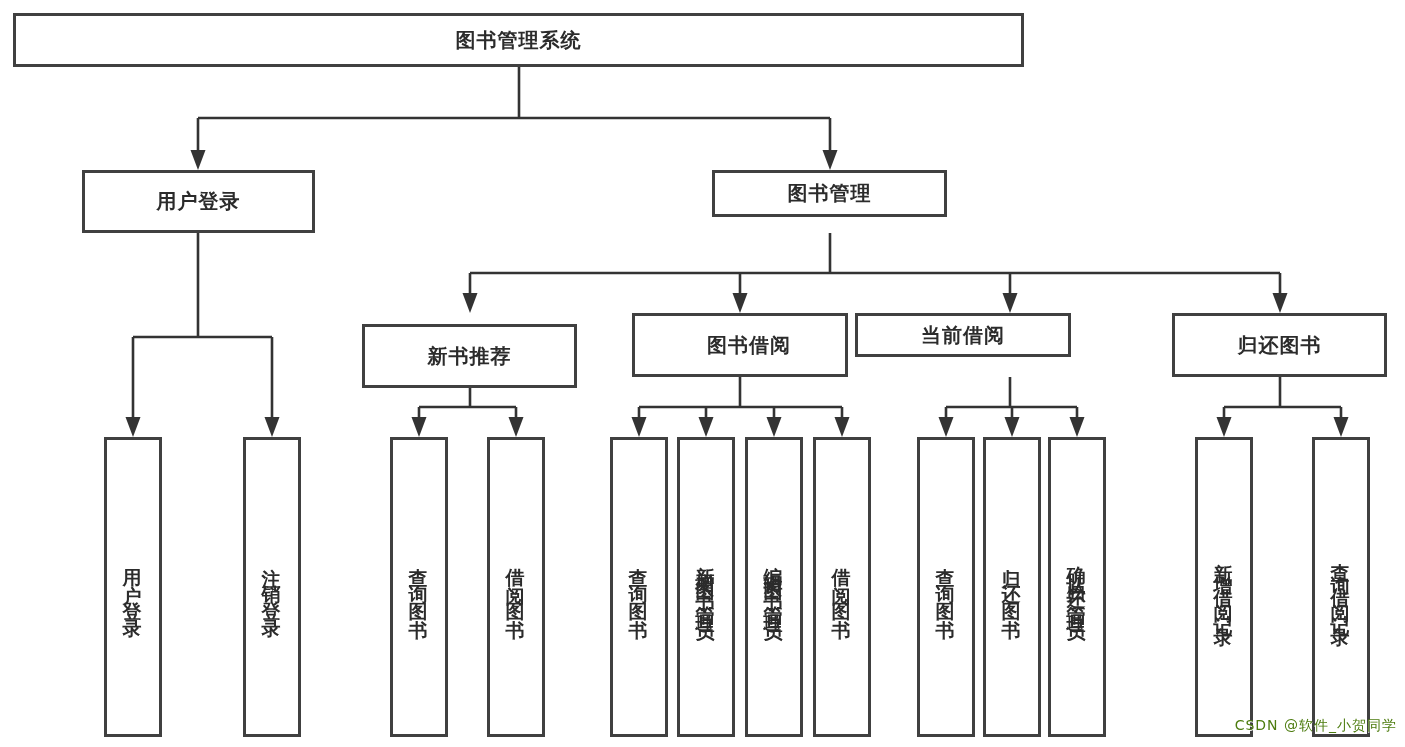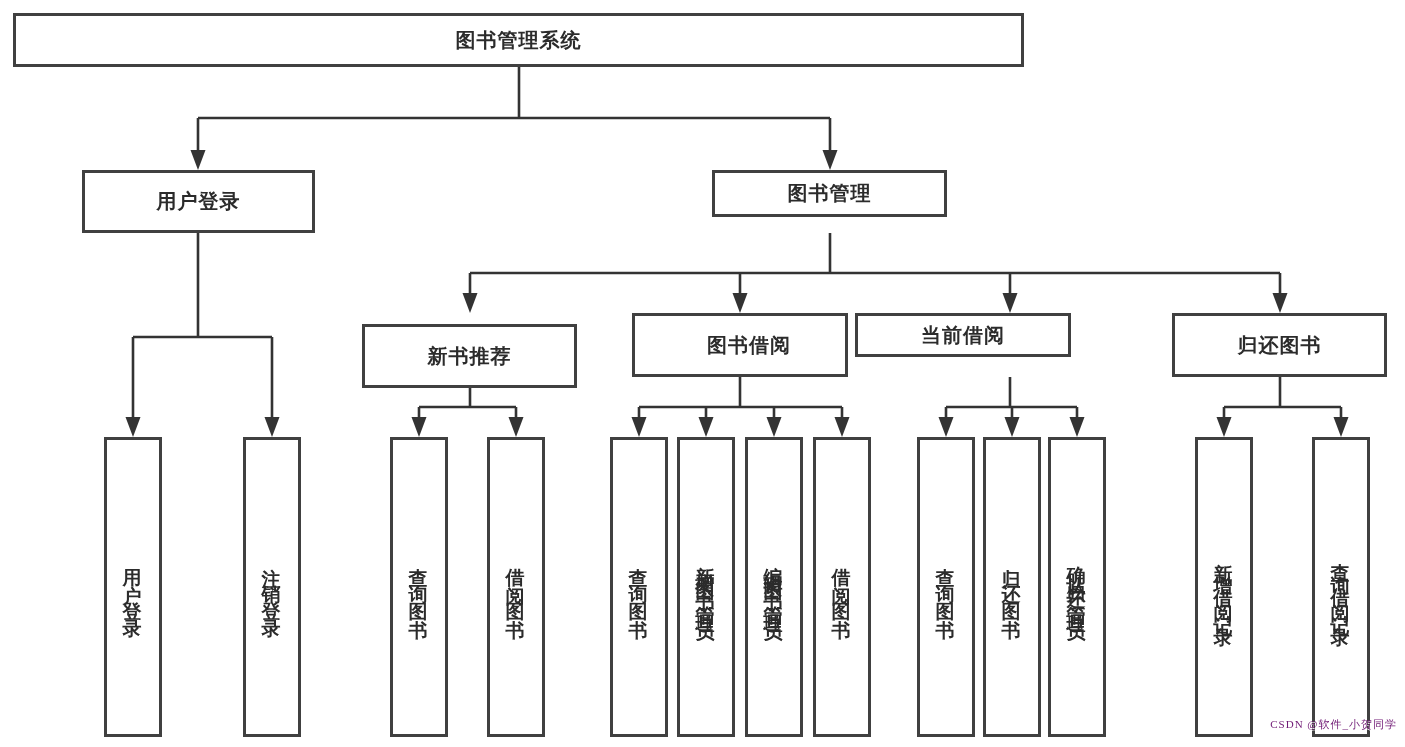--- a/index.html
+++ b/index.html
@@ -55,26 +55,25 @@
   .vbox.mid .vtext {
     letter-spacing: 13px;
   }
   .vbox.long .vtext {
     letter-spacing: 8px;
   }
   .watermark {
     position: absolute;
     right: 8px;
     top: 717px;
-    font-size: 11px;
-    color: #701a75;
+    font-size: 14px;
+    color: #4d7c0f;
     letter-spacing: 1px;
     white-space: nowrap;
     text-shadow: 0 1px 0 #ffffff;
-    font-family: Liberation Serif, serif;
   }
 </style>
 </head>
 <body>
 
 <div class="stage">
 
   <svg class="connectors" viewBox="0 0 1405 747" xmlns="http://www.w3.org/2000/svg" aria-hidden="true">
 
     <path fill="none" stroke="#333333" stroke-width="2.6" d="

